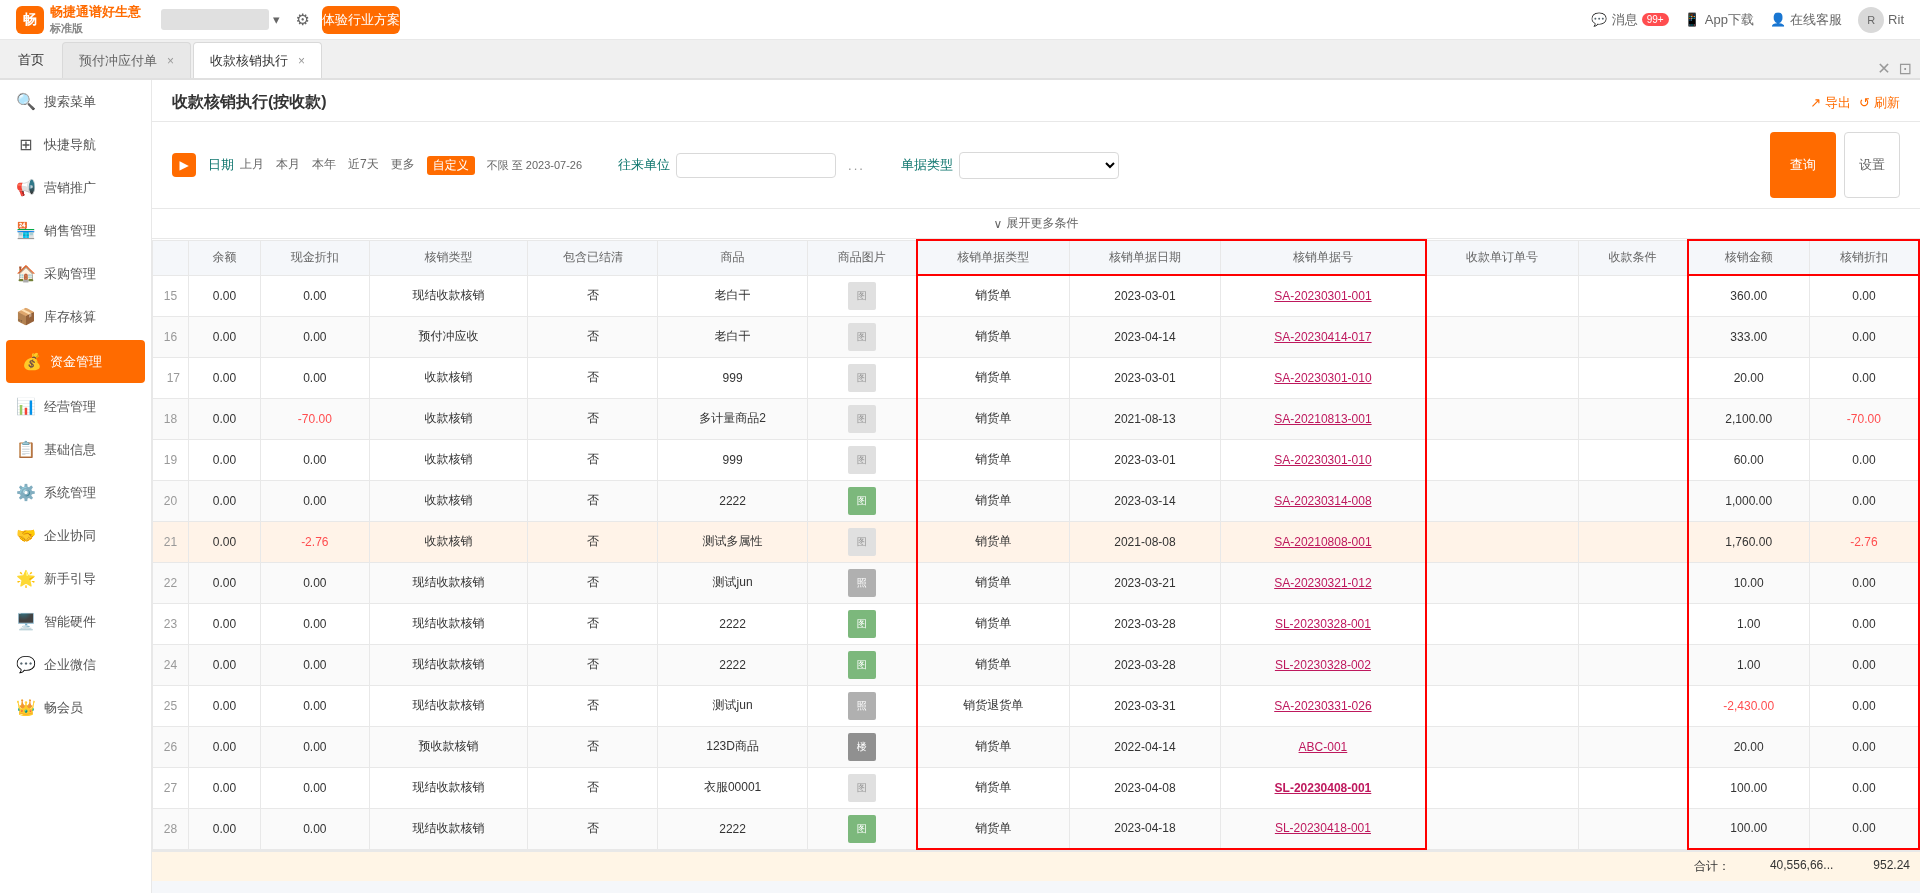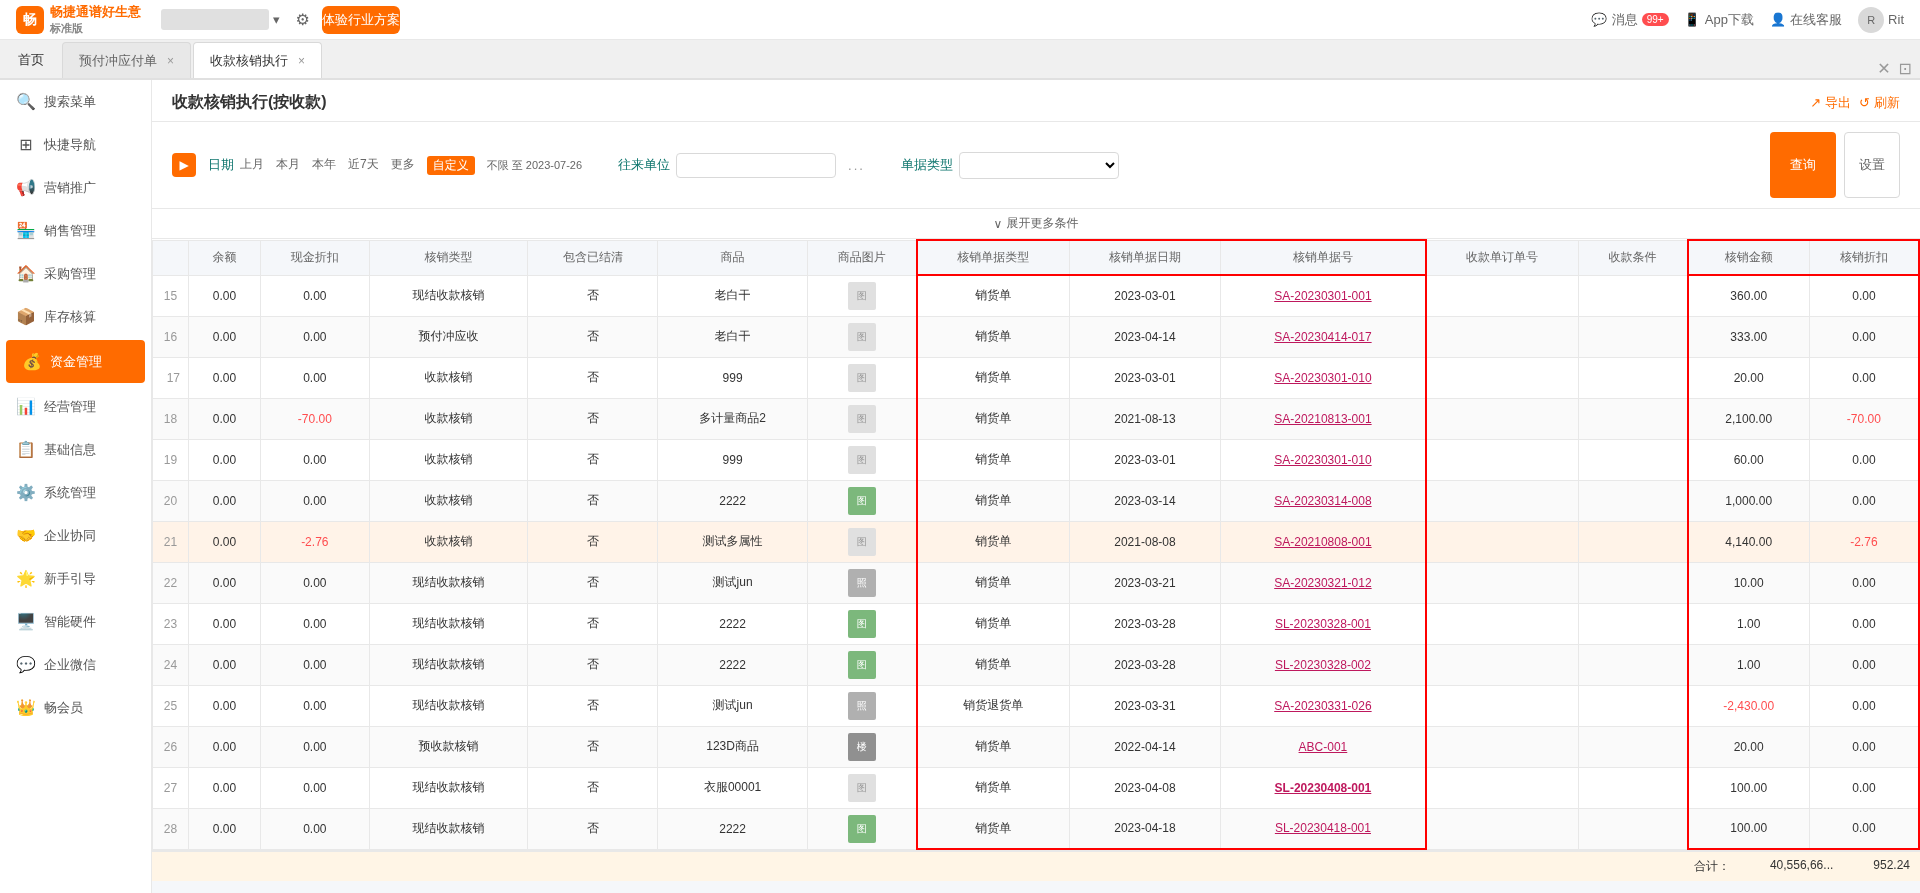--- a/index.html
+++ b/index.html
@@ -376,21 +376,21 @@
               <td class="negative">-2.76</td>
               <td>收款核销</td>
               <td>否</td>
               <td>测试多属性</td>
               <td><div class="thumb" style="background: rgb(224, 224, 224);">图</div></td>
               <td style="border-left: 2px solid red;">销货单</td>
               <td>2021-08-08</td>
               <td class="link-cell" style="border-right: 2px solid red;">SA-20210808-001</td>
               <td></td>
               <td></td>
-              <td style="border-left: 2px solid red;">4,140.00</td>
+              <td style="border-left: 2px solid red;">1,760.00</td>
               <td class="negative" style="border-right: 2px solid red;">-2.76</td>
             </tr>
             <tr>
               <td style="color: rgb(153, 153, 153);">22</td>
               <td>0.00</td>
               <td>0.00</td>
               <td>现结收款核销</td>
               <td>否</td>
               <td>测试jun</td>
               <td><div class="thumb" style="background: rgb(176, 176, 176); color: rgb(255, 255, 255);">照</div></td>

